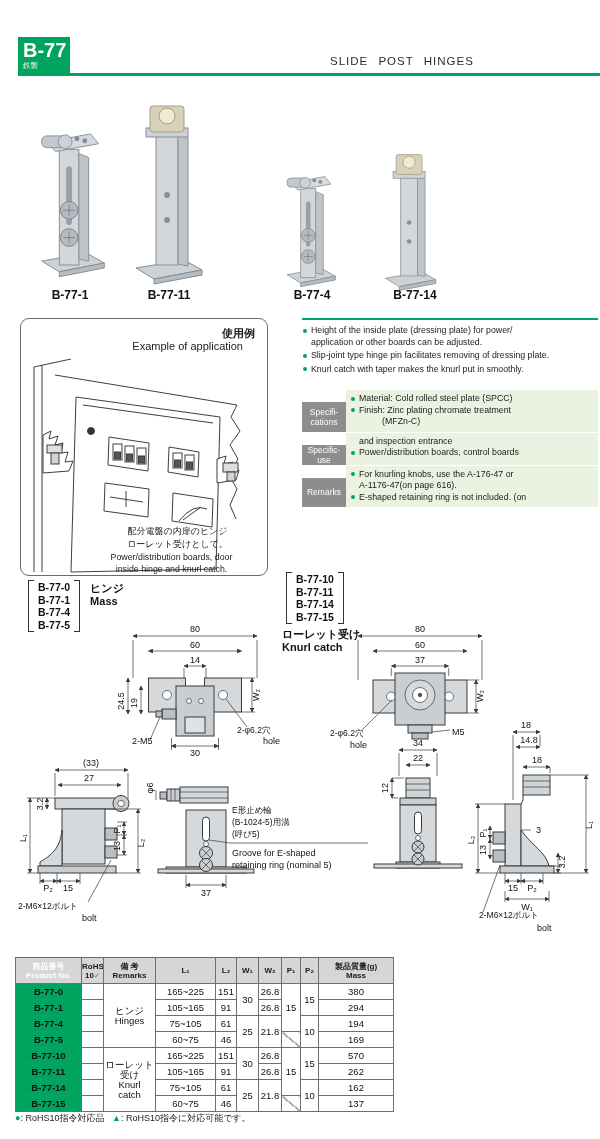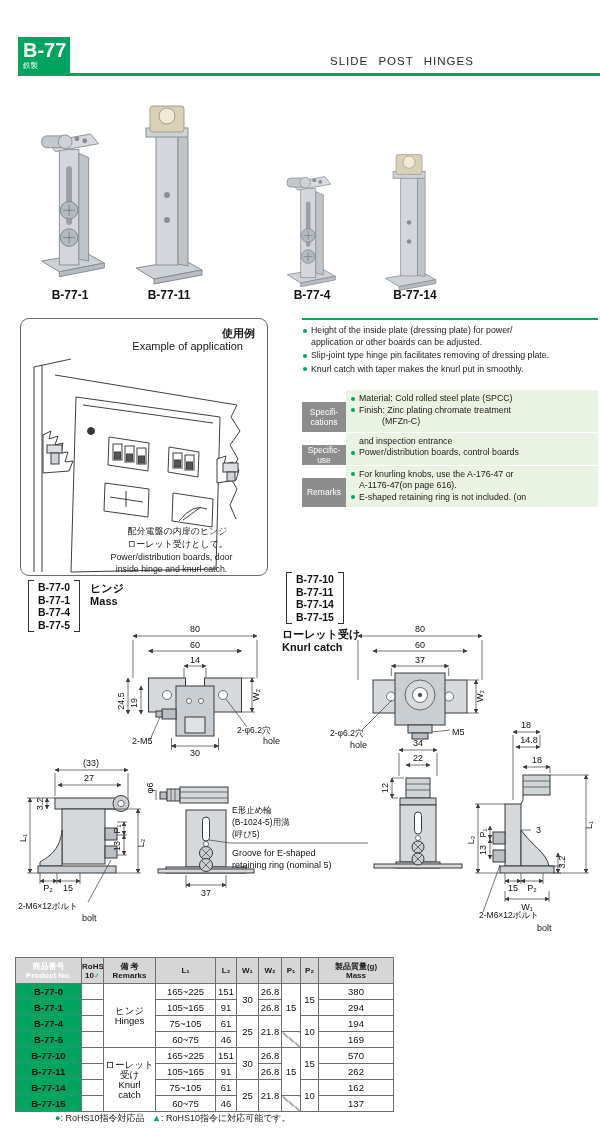--- a/index.html
+++ b/index.html
@@ -47,21 +47,21 @@
   table.dt{border-collapse:collapse;table-layout:fixed;width:378px;}
   table.dt th,table.dt td{border:1px solid #6f6f6f;padding:0;text-align:center;overflow:hidden;}
   table.dt th{background:#d6d6d6;font-weight:bold;font-size:8px;line-height:9px;height:25px;}
   th.hp{background:#6e6e6e;color:#fff;font-size:8.5px;}
   th.hr{font-size:6.5px;line-height:7px;}
   .chk{color:#00a45e;font-size:7px;}
   td.pn{background:#00a45e;color:#fff;font-size:9px;font-weight:bold;}
   table.dt td{font-size:9.5px;height:15px;color:#111;}
   td.rem{font-size:9px;line-height:10px;}
   td.diag{background:linear-gradient(to top right,transparent calc(50% - 0.6px),#8a8a8a calc(50% - 0.6px),#8a8a8a calc(50% + 0.6px),transparent calc(50% + 0.6px));}
-  .footnote{left:15px;top:1112px;font-size:9px;color:#222;margin-left:40px;}
+  .footnote{left:15px;top:1112px;font-size:9px;color:#222;}
   .gsym{color:#00a45e;font-size:9px;}
   
   text.d{font-family:"Liberation Sans","DejaVu Sans",sans-serif;font-size:9px;fill:#111;}
   text.dj{font-family:"Liberation Sans","DejaVu Sans",sans-serif;font-size:8.5px;fill:#111;}
 </style>
 </head>
 <body>
 
 <div id="page">
 

